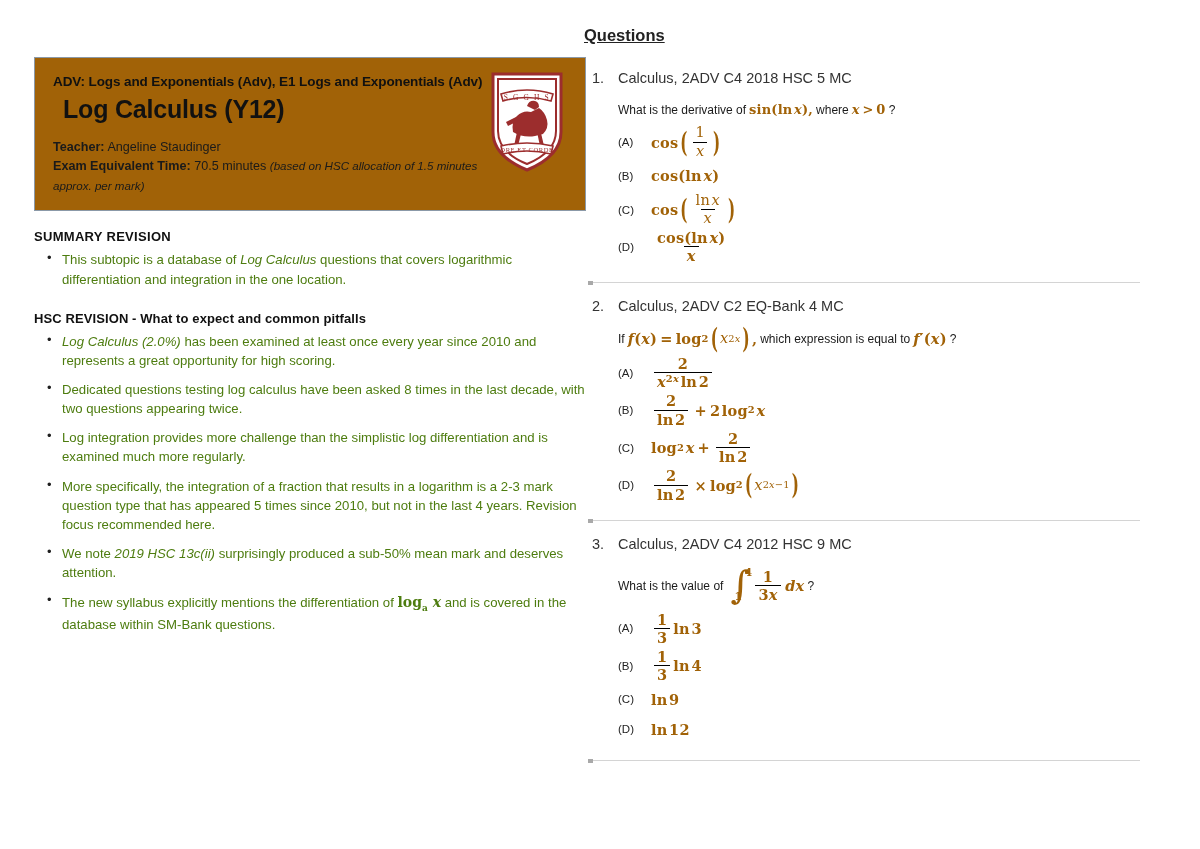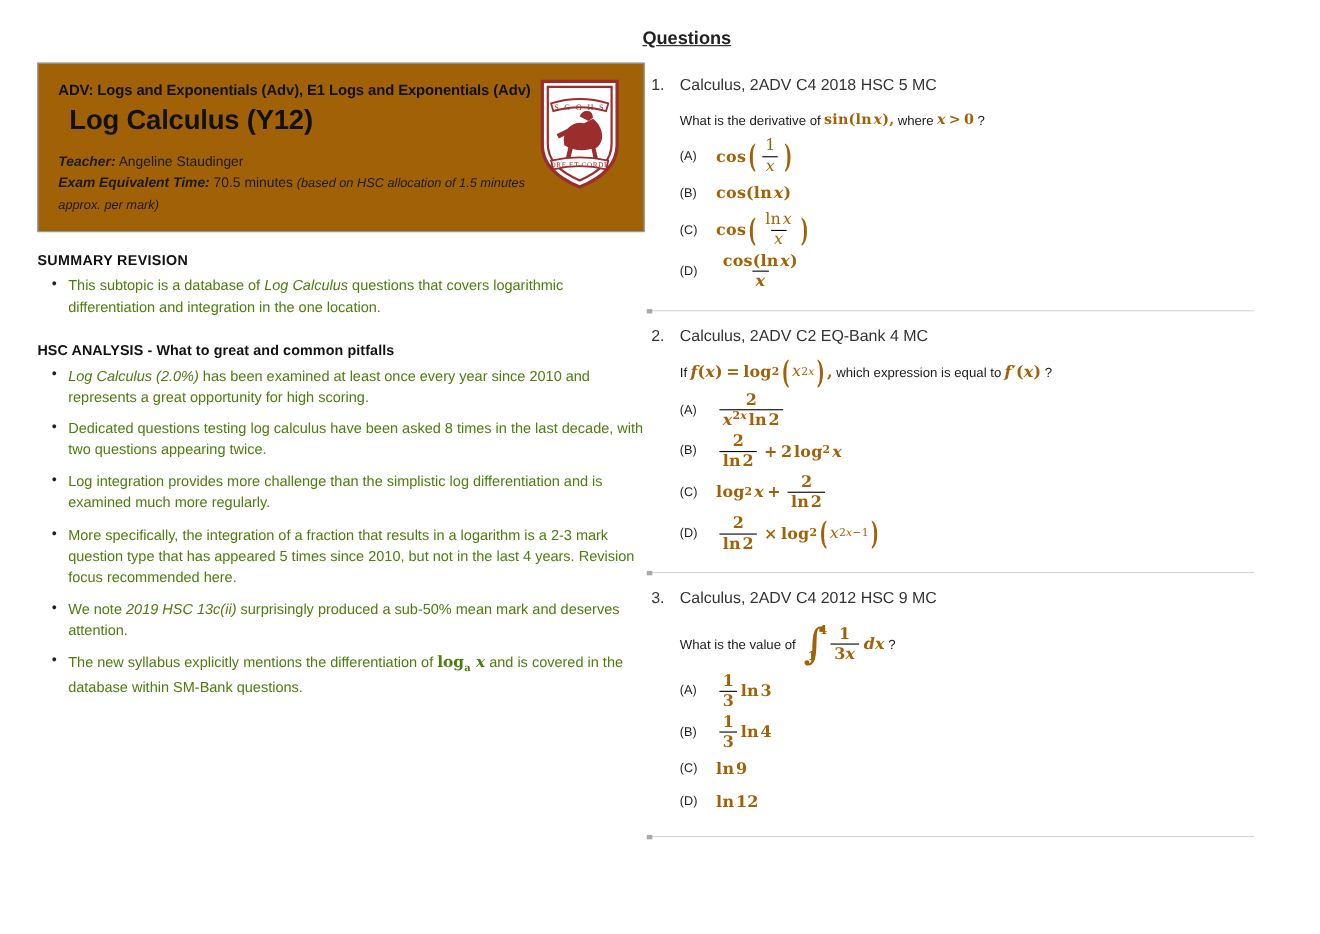--- a/index.html
+++ b/index.html
@@ -42,21 +42,21 @@
     color: #111;
     margin: 0 0 14px 10px;
     letter-spacing: -0.2px;
   }
   .tb-line {
     font-size: 12.6px;
     color: #1a1a1a;
     line-height: 1.55;
     max-width: 430px;
   }
-  .tb-line b { font-weight: bold; font-style: italic; }
+  .tb-line b { font-weight: bold; }
   .tb-ital { font-style: italic; font-size: 11.6px; }
 
   .crest {
     position: absolute;
     right: 18px; top: 12px;
     width: 80px; height: 104px;
   }
 
   .sec-head {
     font-size: 13px;
@@ -270,21 +270,21 @@
       </svg>
     </div>
 
     <div class="sec-head">SUMMARY REVISION</div>
     <ul class="bullets">
       <li>
         <span>This subtopic is a database of <i>Log Calculus</i> questions that covers logarithmic differentiation and integration in the one location.</span>
       </li>
     </ul>
 
-    <div class="sec-head analysis">HSC ANALYSIS - What to great and common pitfalls</div>
+    <div class="sec-head analysis">HSC REVISION - What to expect and common pitfalls</div>
     <ul class="bullets">
       <li><i>Log Calculus (2.0%)</i> has been examined at least once every year since 2010 and represents a great opportunity for high scoring.</li>
       <li>Dedicated questions testing log calculus have been asked 8 times in the last decade, with two questions appearing twice.</li>
       <li>Log integration provides more challenge than the simplistic log differentiation and is examined much more regularly.</li>
       <li>More specifically, the integration of a fraction that results in a logarithm is a 2-3 mark question type that has appeared 5 times since 2010, but not in the last 4 years. Revision focus recommended here.</li>
       <li>We note <i>2019 HSC 13c(ii)</i> surprisingly produced a sub-50% mean mark and deserves attention.</li>
       <li>The new syllabus explicitly mentions the differentiation of <span class="mathlog">log<sub>a</sub> <i>x</i></span> and is covered in the database within SM-Bank questions.</li>
     </ul>
   </div>
 

